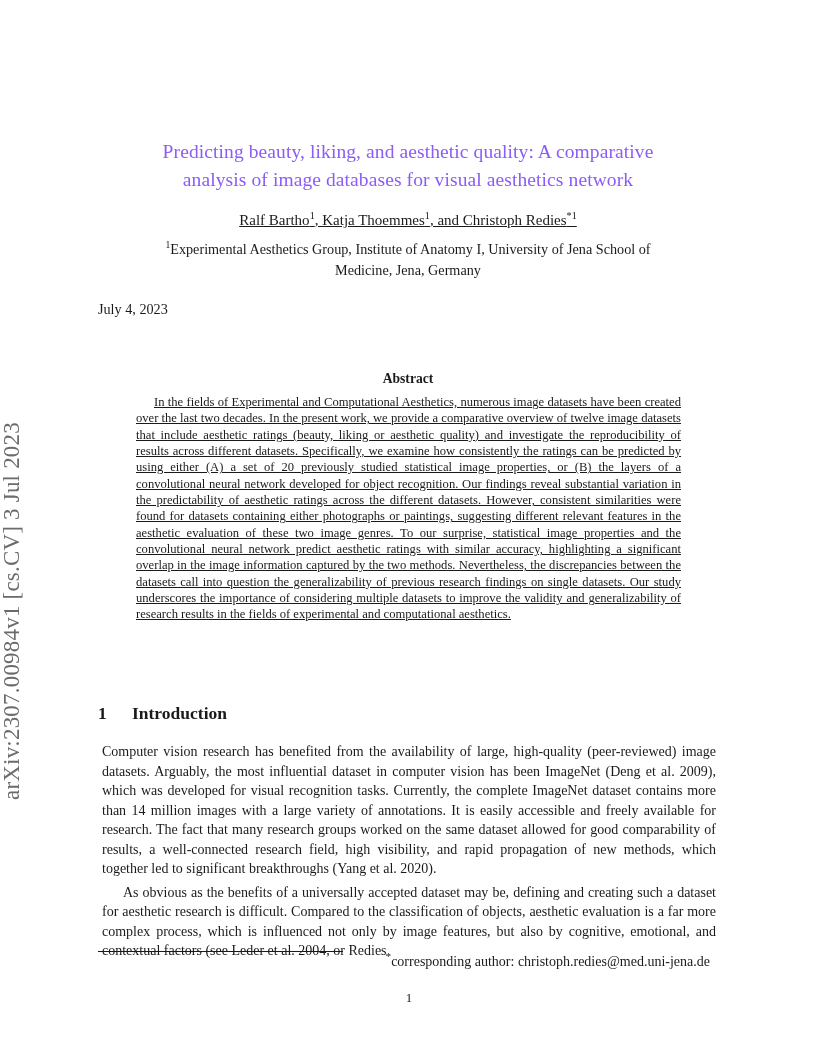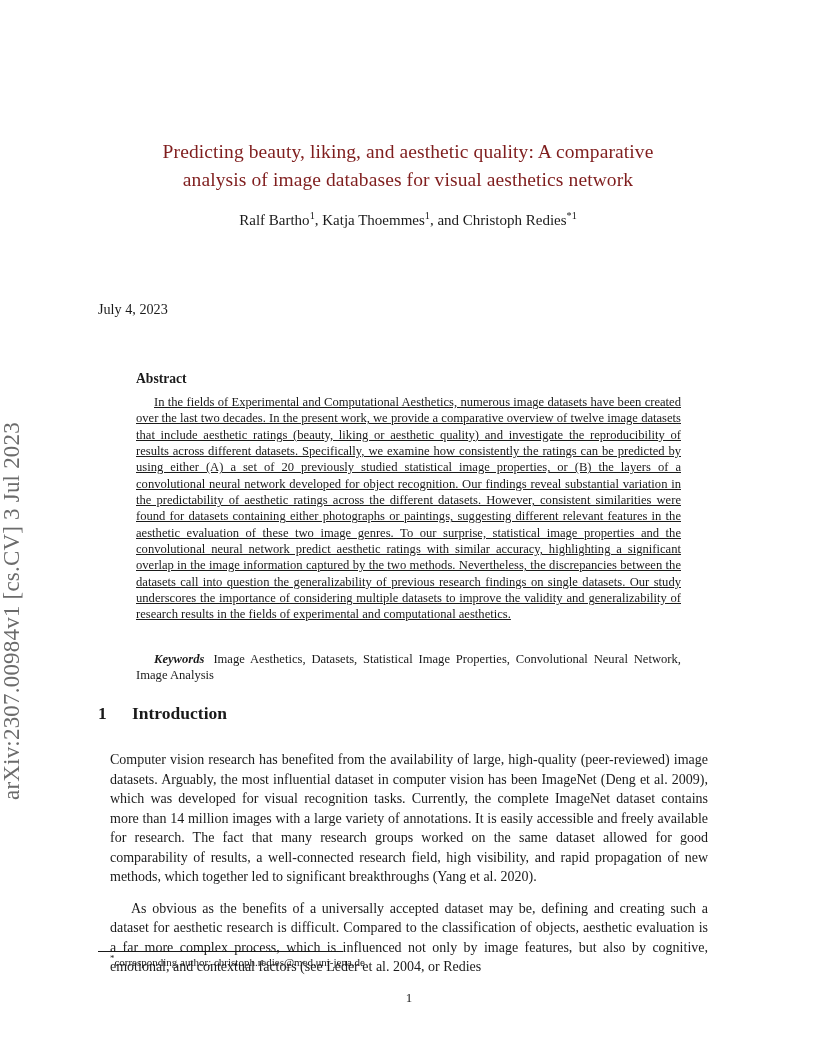--- a/index.html
+++ b/index.html
@@ -40,32 +40,33 @@
 
   
   .title {
     position: absolute;
     left: 98px;
     top: 138px;
     width: 620px;
     text-align: center;
     font-size: 19.5px;
     line-height: 28px;
-    color: #7f1d1d;
+    color: #8b5cf6;
     letter-spacing: 0.1px;
   }
 
   .authors {
     position: absolute;
     left: 98px;
     top: 209px;
     width: 620px;
     text-align: center;
     font-size: 15px;
     line-height: 22px;
+    text-decoration: underline;
   }
 
   .affiliation {
     position: absolute;
     left: 98px;
     top: 239px;
     width: 620px;
     text-align: center;
     font-size: 14.2px;
     line-height: 21px;
@@ -84,21 +85,21 @@
     vertical-align: super;
     line-height: 0;
   }
 
   
   .abstract-head {
     position: absolute;
     left: 136px;
     top: 371px;
     width: 544px;
-    text-align: left;
+    text-align: center;
     font-weight: bold;
     font-size: 13.6px;
   }
   .abstract-body {
     position: absolute;
     left: 136px;
     top: 394px;
     width: 545px;
     font-size: 12.6px;
     line-height: 16.35px;
@@ -139,39 +140,40 @@
   .body-text {
     position: absolute;
     left: 98px;
     top: 738px;
     width: 622px;
     font-size: 14px;
     line-height: 19.5px;
     text-align: justify;
     text-justify: inter-word;
   }
-  .body-text p { margin: 12px; }
+  .body-text p { margin: 4px; }
   .body-text p.indent { text-indent: 21px; }
 
   
   .footnote-rule {
     position: absolute;
     left: 98px;
     top: 951px;
     width: 245px;
     height: 1px;
     background: #1a1a1a;
   }
   .footnote {
     position: absolute;
     left: 110px;
     top: 955px;
     width: 600px;
-    font-size: 11px;
+    font-size: 14px;
     line-height: 14px;
+    text-align: right;
   }
   .footnote sup { font-size: 0.8em; }
 
   .page-number {
     position: absolute;
     left: 98px;
     top: 990px;
     width: 622px;
     text-align: center;
     font-size: 13px;
@@ -188,29 +190,30 @@
 
   <div class="title">
     <span>Predicting beauty, liking, and aesthetic quality: A comparative</span><br>
     <span>analysis of image databases for visual aesthetics network</span>
   </div>
 
   <div class="authors">
     <span>Ralf Bartho</span><sup>1</sup><span>, Katja Thoemmes</span><sup>1</sup><span>, and Christoph Redies</span><sup>*1</sup>
   </div>
 
+  <div class="affiliation">
+    <sup>1</sup><span>Experimental Aesthetics Group, Institute of Anatomy I, University of Jena School of</span><br>
+    <span>Medicine, Jena, Germany</span>
+  </div>
 
   <div class="pubdate">July 4, 2023</div>
 
   <div class="abstract-head">Abstract</div>
   <div class="abstract-body">In the fields of Experimental and Computational Aesthetics, numerous image datasets have been created over the last two decades. In the present work, we provide a comparative overview of twelve image datasets that include aesthetic ratings (beauty, liking or aesthetic quality) and investigate the reproducibility of results across different datasets. Specifically, we examine how consistently the ratings can be predicted by using either (A) a set of 20 previously studied statistical image properties, or (B) the layers of a convolutional neural network developed for object recognition. Our findings reveal substantial variation in the predictability of aesthetic ratings across the different datasets. However, consistent similarities were found for datasets containing either photographs or paintings, suggesting different relevant features in the aesthetic evaluation of these two image genres. To our surprise, statistical image properties and the convolutional neural network predict aesthetic ratings with similar accuracy, highlighting a significant overlap in the image information captured by the two methods. Nevertheless, the discrepancies between the datasets call into question the generalizability of previous research findings on single datasets. Our study underscores the importance of considering multiple datasets to improve the validity and generalizability of research results in the fields of experimental and computational aesthetics.</div>
 
-  <div class="keywords">
-    <b>Keywords</b><span class="kw-gap"></span><span>Image Aesthetics, Datasets, Statistical Image Properties, Convolutional Neural Network, Image Analysis</span>
-  </div>
 
   <div class="section-head">
     <span class="section-num">1</span><span>Introduction</span>
   </div>
 
   <div class="body-text">
     <p>Computer vision research has benefited from the availability of large, high-quality (peer-reviewed) image datasets. Arguably, the most influential dataset in computer vision has been ImageNet (Deng et al. 2009), which was developed for visual recognition tasks. Currently, the complete ImageNet dataset contains more than 14 million images with a large variety of annotations. It is easily accessible and freely available for research. The fact that many research groups worked on the same dataset allowed for good comparability of results, a well-connected research field, high visibility, and rapid propagation of new methods, which together led to significant breakthroughs (Yang et al. 2020).</p>
     <p class="indent">As obvious as the benefits of a universally accepted dataset may be, defining and creating such a dataset for aesthetic research is difficult. Compared to the classification of objects, aesthetic evaluation is a far more complex process, which is influenced not only by image features, but also by cognitive, emotional, and contextual factors (see Leder et al. 2004, or Redies</p>
   </div>
 

